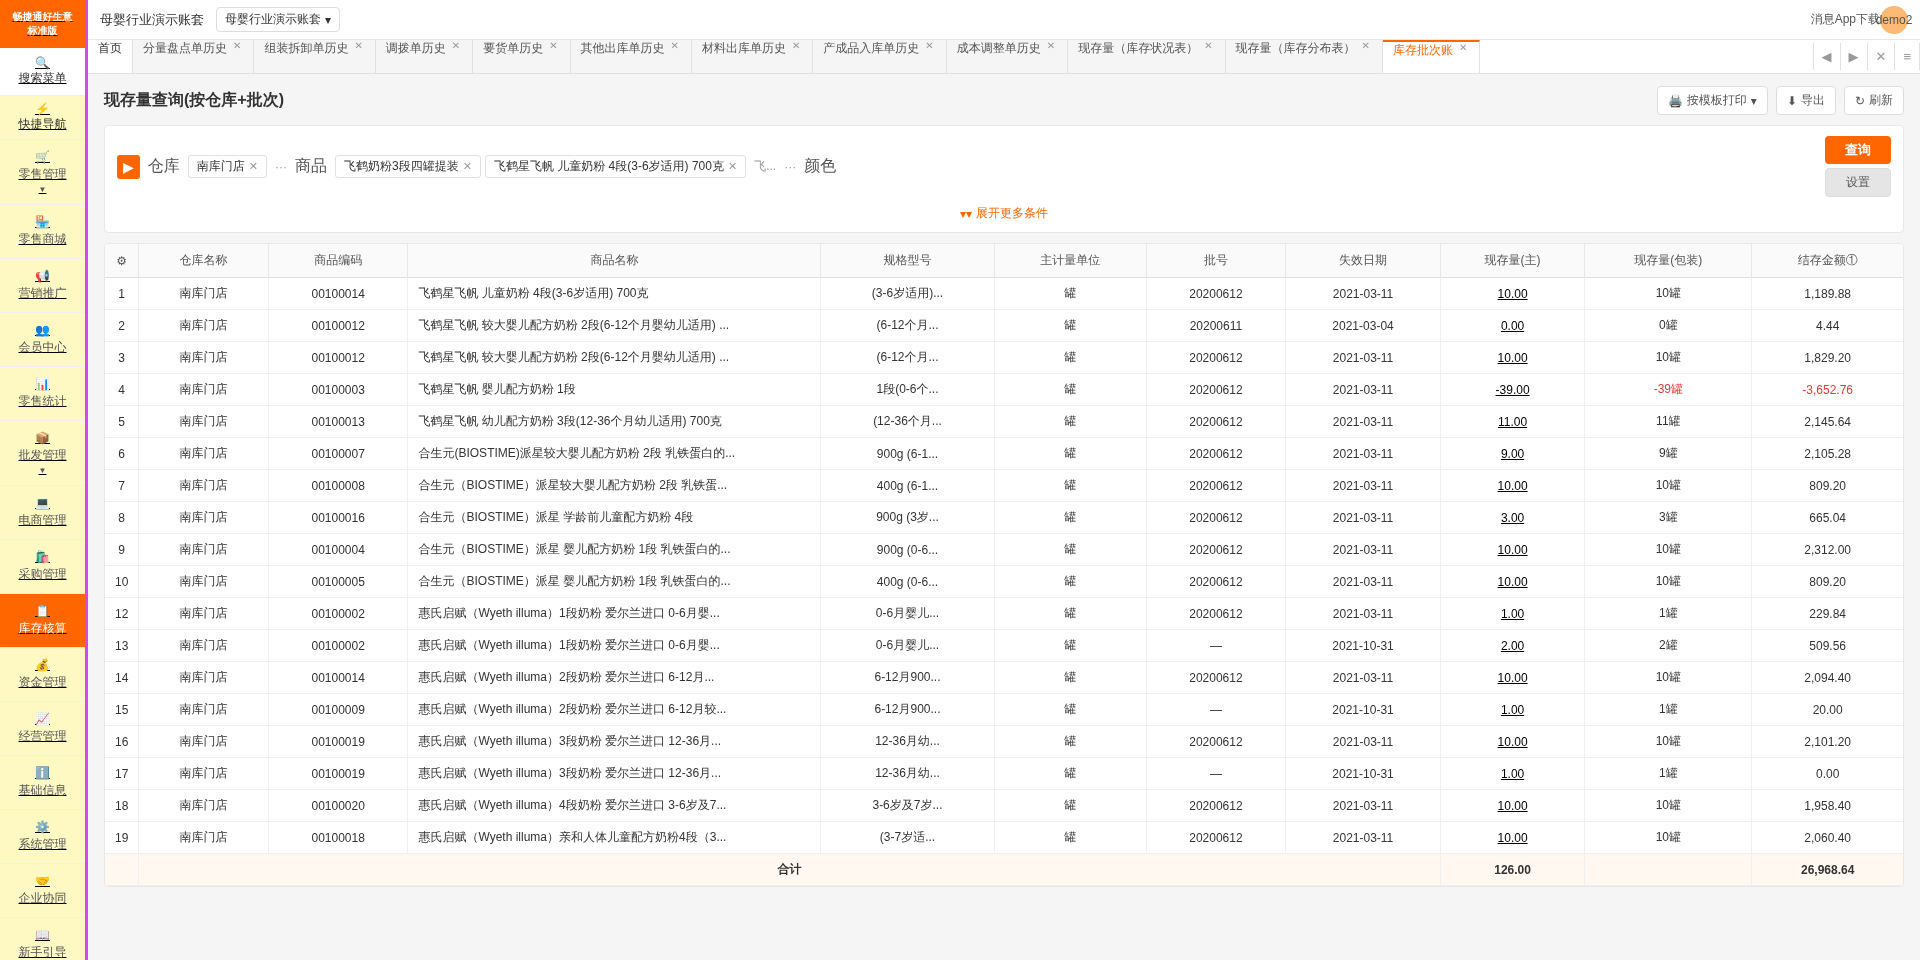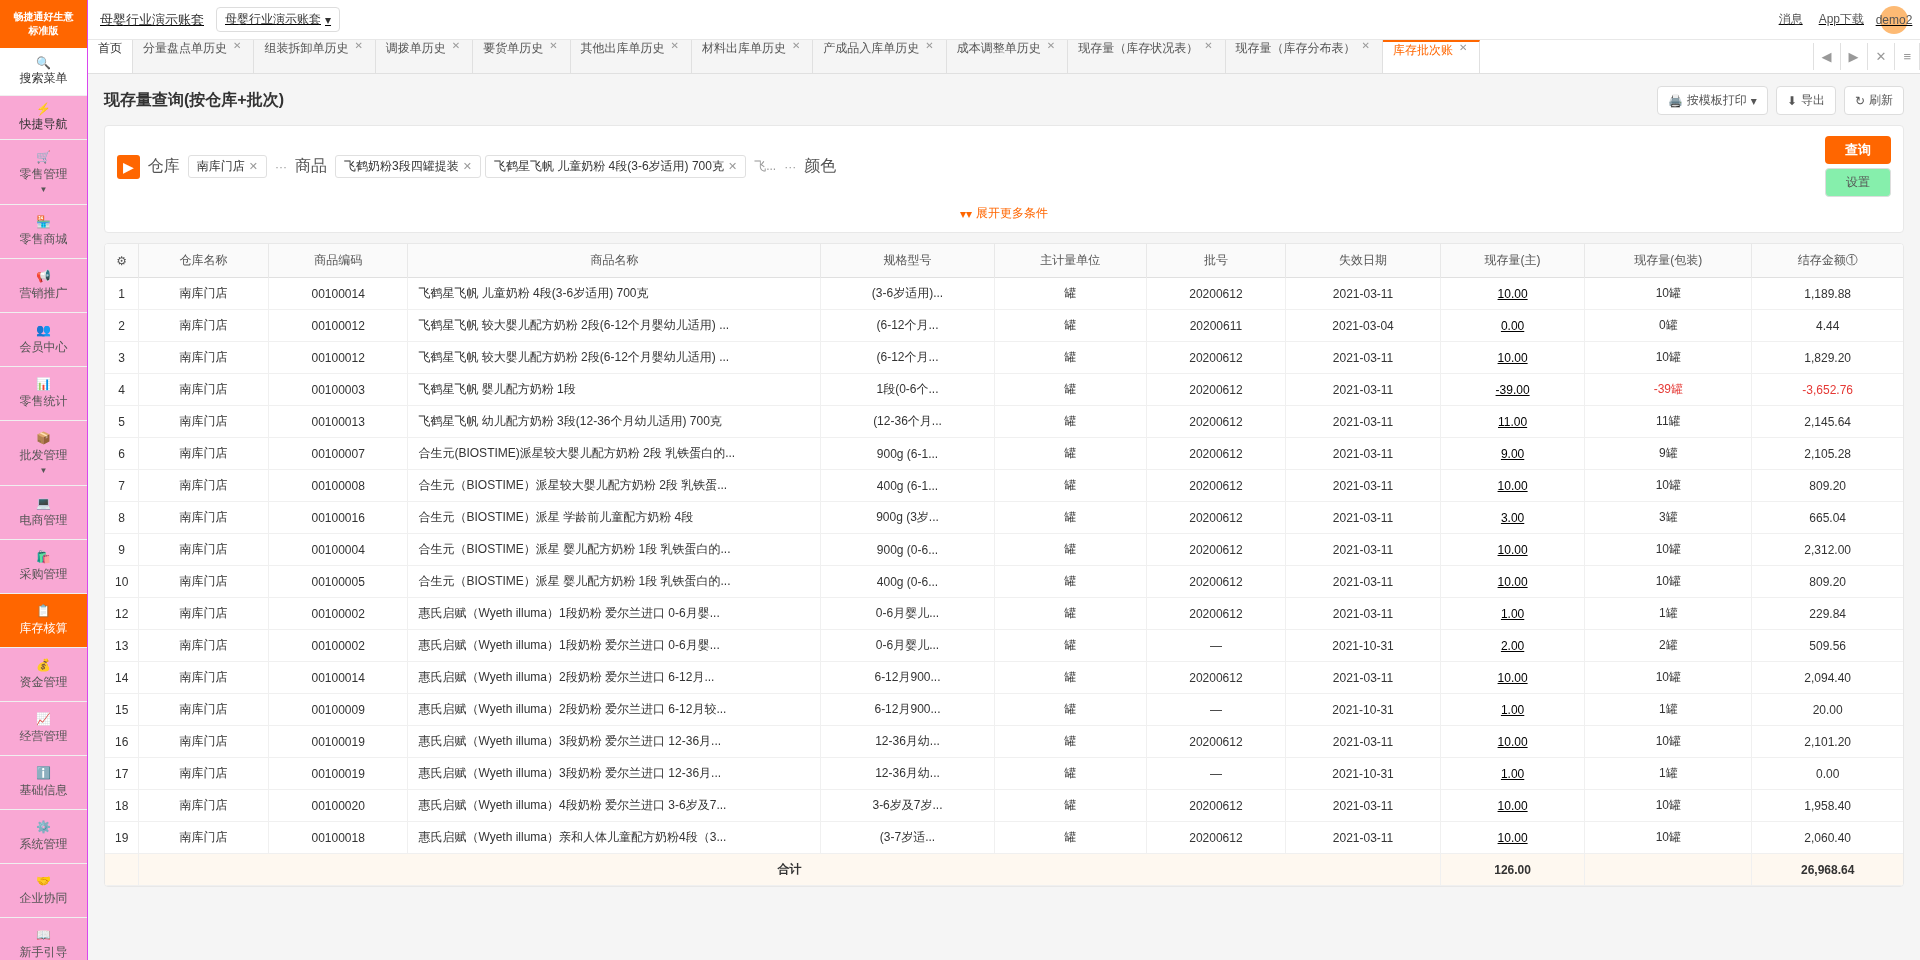--- a/index.html
+++ b/index.html
@@ -1,27 +1,28 @@
 <!DOCTYPE html>
 <html><head>
   <meta charset="utf-8">
   <style>
     * { box-sizing: border-box; margin: 0; padding: 0; font-family: 'Microsoft YaHei', Arial, sans-serif; font-size: 12px; }
     body { background: #f5f5f5; display: flex; height: 960px; overflow: hidden; }
 
     
     .sidebar {
       width: 88px;
-      background: #f9a8d4;
+      background: #fef9c3;
       display: flex;
       flex-direction: column;
-      border-right: 1px solid #d946ef;
+      border-right: 3px solid #d946ef;
       flex-shrink: 0;
       height: 100%;
       overflow-y: auto;
+      text-decoration: underline;
     }
     .sidebar-logo {
       background: #ff6600;
       color: #fff;
       text-align: center;
       padding: 10px 4px;
       font-size: 11px;
       font-weight: bold;
       line-height: 1.4;
     }
@@ -74,21 +75,20 @@
 
     
     .top-bar {
       background: #fff;
       border-bottom: 1px solid #e8e8e8;
       display: flex;
       align-items: center;
       padding: 0 12px;
       height: 40px;
       flex-shrink: 0;
-      text-decoration: underline;
     }
     .top-bar-title {
       font-size: 13px;
       color: #333;
       margin-right: 12px;
     }
     .top-bar-selector {
       display: flex;
       align-items: center;
       gap: 4px;
@@ -96,21 +96,20 @@
       border: 1px solid #ddd;
       border-radius: 4px;
       padding: 3px 8px;
       font-size: 12px;
       color: #333;
     }
     .top-bar-right {
       margin-left: auto;
       display: flex;
       align-items: center;
-      gap: 16px;
     }
     .top-bar-right span {
       color: #555;
       font-size: 12px;
       cursor: pointer;
     }
     .avatar {
       width: 28px;
       height: 28px;
       border-radius: 50%;
@@ -296,21 +295,21 @@
       color: #fff;
       border: none;
       border-radius: 4px;
       padding: 5px 20px;
       cursor: pointer;
       font-size: 13px;
       font-weight: bold;
     }
     .btn-settings {
       border: 1px solid #ddd;
-      background: #86efac;
+      background: #e5e5e5;
       border-radius: 4px;
       padding: 5px 16px;
       cursor: pointer;
       font-size: 12px;
       color: #555;
     }
     .query-btn-group {
       display: flex;
       flex-direction: column;
       gap: 4px;

